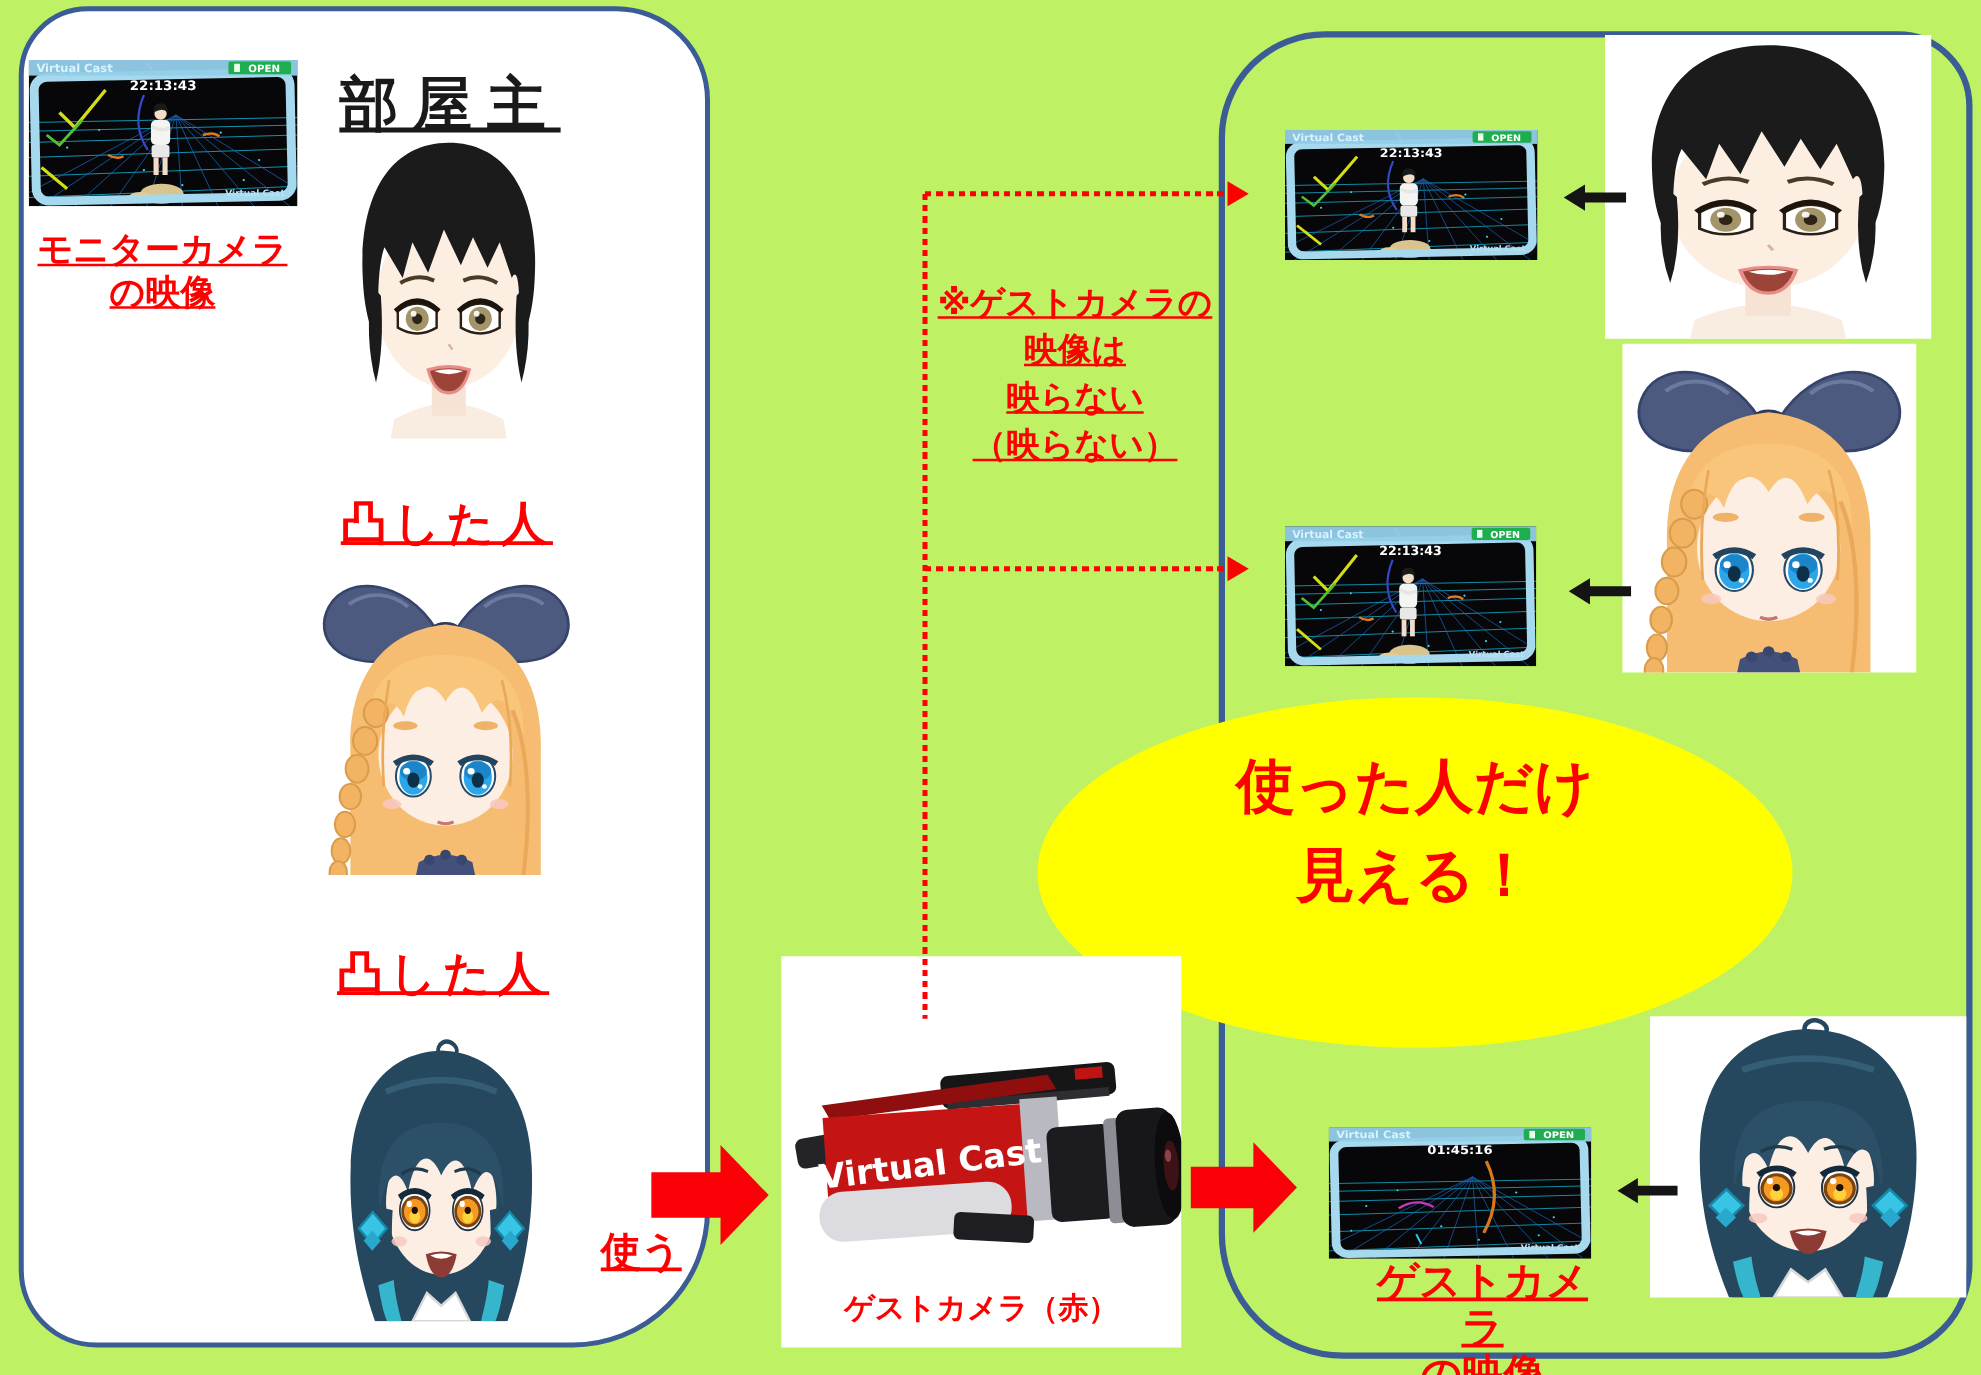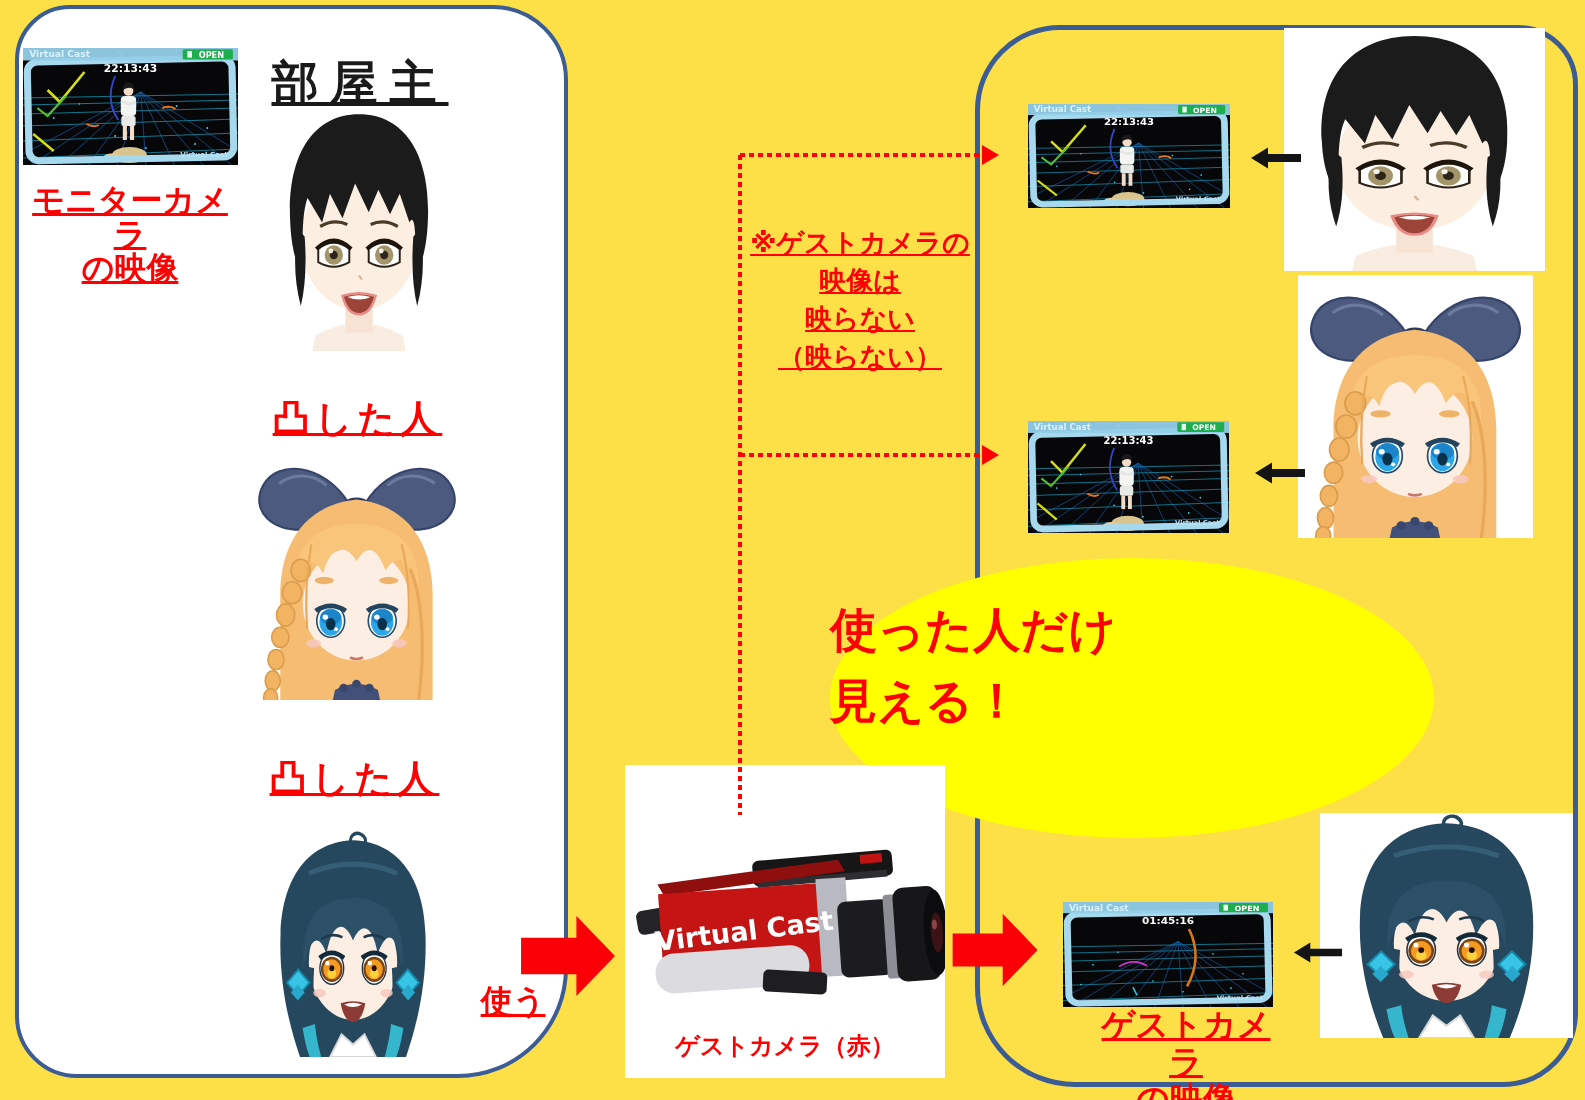--- a/index.html
+++ b/index.html
@@ -1,16 +1,16 @@
 <!DOCTYPE html>
 <html><head>
 <meta charset="utf-8">
 <style>
   html,body{margin:0;padding:0;background:#6e6e6e;}
-  #stage{position:relative;width:1585px;height:1100px;background:#fde047;overflow:hidden;
+  #stage{position:relative;width:1585px;height:1100px;background:#bef264;overflow:hidden;
          font-family:"Liberation Sans","DejaVu Sans",sans-serif;}
   .abs{position:absolute;text-decoration:underline;}
   .panel{position:absolute;border:4px solid #3b5c94;box-sizing:border-box;}
   #left-panel{left:15px;top:5px;width:553px;height:1073px;background:#ffffff;
               border-radius:55px 75px 110px 62px;z-index:1;}
   #right-panel{left:975px;top:25px;width:603px;height:1062px;border-width:5px;
                border-radius:85px 60px 75px 100px;z-index:1;background:transparent;}
   .red-hand{color:#ff0000;font-weight:bold;text-align:center;
             font-family:"DejaVu Sans",sans-serif;z-index:6;}
   .imgbox{position:absolute;background:#ffffff;z-index:4;}
@@ -22,21 +22,21 @@
   .mon-time{font-size:10.5px;fill:#ffffff;font-weight:bold;text-anchor:middle;}
   .mon-brand{font-size:7px;fill:#b8e2f4;font-weight:bold;text-anchor:end;}
   .dotted-h{position:absolute;height:4px;z-index:6;
             background:repeating-linear-gradient(90deg,#ff0000 0 5px,transparent 5px 9px);}
   .dotted-v{position:absolute;width:4px;z-index:6;
             background:repeating-linear-gradient(180deg,#ff0000 0 5px,transparent 5px 9px);}
   .dot-head{position:absolute;width:0;height:0;z-index:6;
             border-left:17px solid #ff0000;border-top:10px solid transparent;border-bottom:10px solid transparent;}
   .arrow{position:absolute;z-index:6;}
   #highlight-ellipse{position:absolute;left:830px;top:558px;width:604px;height:280px;
-      background:#ffff00;border-radius:50%;z-index:2;text-align:left;box-sizing:border-box;
+      background:#ffff00;border-radius:50%;z-index:2;text-align:center;box-sizing:border-box;
       padding-top:36px;}
   #highlight-ellipse div{font-size:47px;line-height:71px;font-weight:bold;color:#ff0000;
       font-family:"DejaVu Sans",sans-serif;}
   .title-brush{font-family:"DejaVu Serif","Liberation Serif",serif;color:#1a1a1a;
       font-weight:bold;text-align:center;z-index:3;}
 </style>
 </head>
 <body>
 
 <div id="stage">
@@ -244,21 +244,21 @@
       <rect x="0" y="0" width="210" height="12.5" fill="#92cfe8" opacity="0.95"></rect>
       <text class="mon-title" x="6" y="9.5">Virtual Cast</text>
       <rect x="156" y="1.2" width="49" height="10.2" rx="1.5" fill="#1fae4e"></rect>
       <rect x="160.5" y="3" width="4.5" height="6.6" fill="#eafff0"></rect>
       <text class="badge-t" x="184" y="9.6">OPEN</text>
       <text class="mon-time" x="105" y="24">22:13:43</text>
       <text class="mon-brand" x="200" y="109">Virtual Cast</text>
     </svg>
   </div>
 
-  <div class="abs red-hand" style="left:20px;top:183px;width:220px;font-size:32px;line-height:34px;">
+  <div class="abs red-hand" style="left:20px;top:183px;width:220px;font-size:28px;line-height:34px;">
     <div>モニターカメラ</div>
     <div>の映像</div>
   </div>
 
   <div class="abs title-brush" style="left:250px;top:52px;width:220px;font-size:47px;letter-spacing:12px;">部屋主</div>
 
   <div class="abs" style="left:262px;top:106px;width:194px;height:245px;z-index:3;">
     <svg viewBox="0 0 200 240" preserveAspectRatio="none" width="100%" height="100%">
         <use href="#avatar-a"></use>
       </svg>

